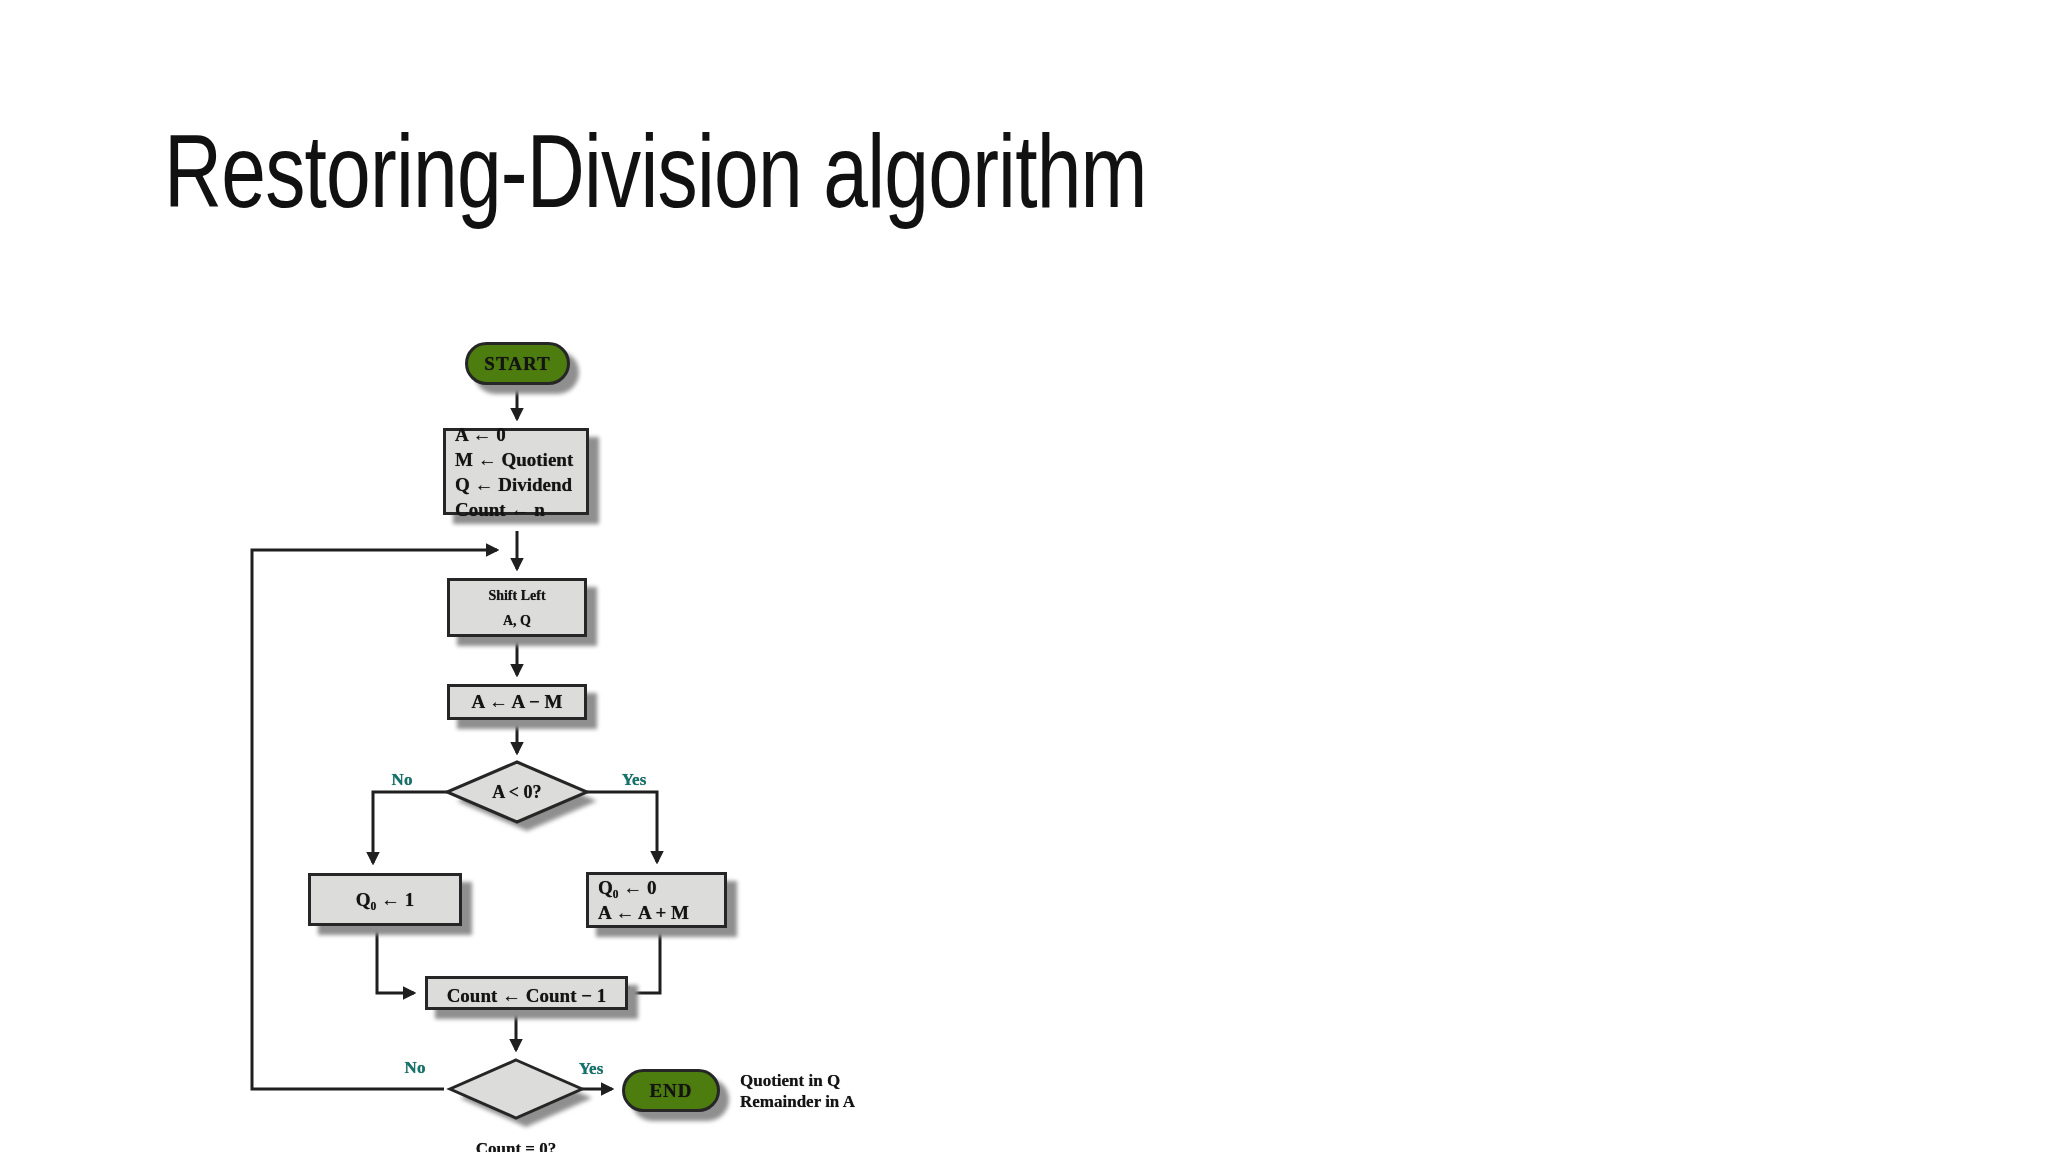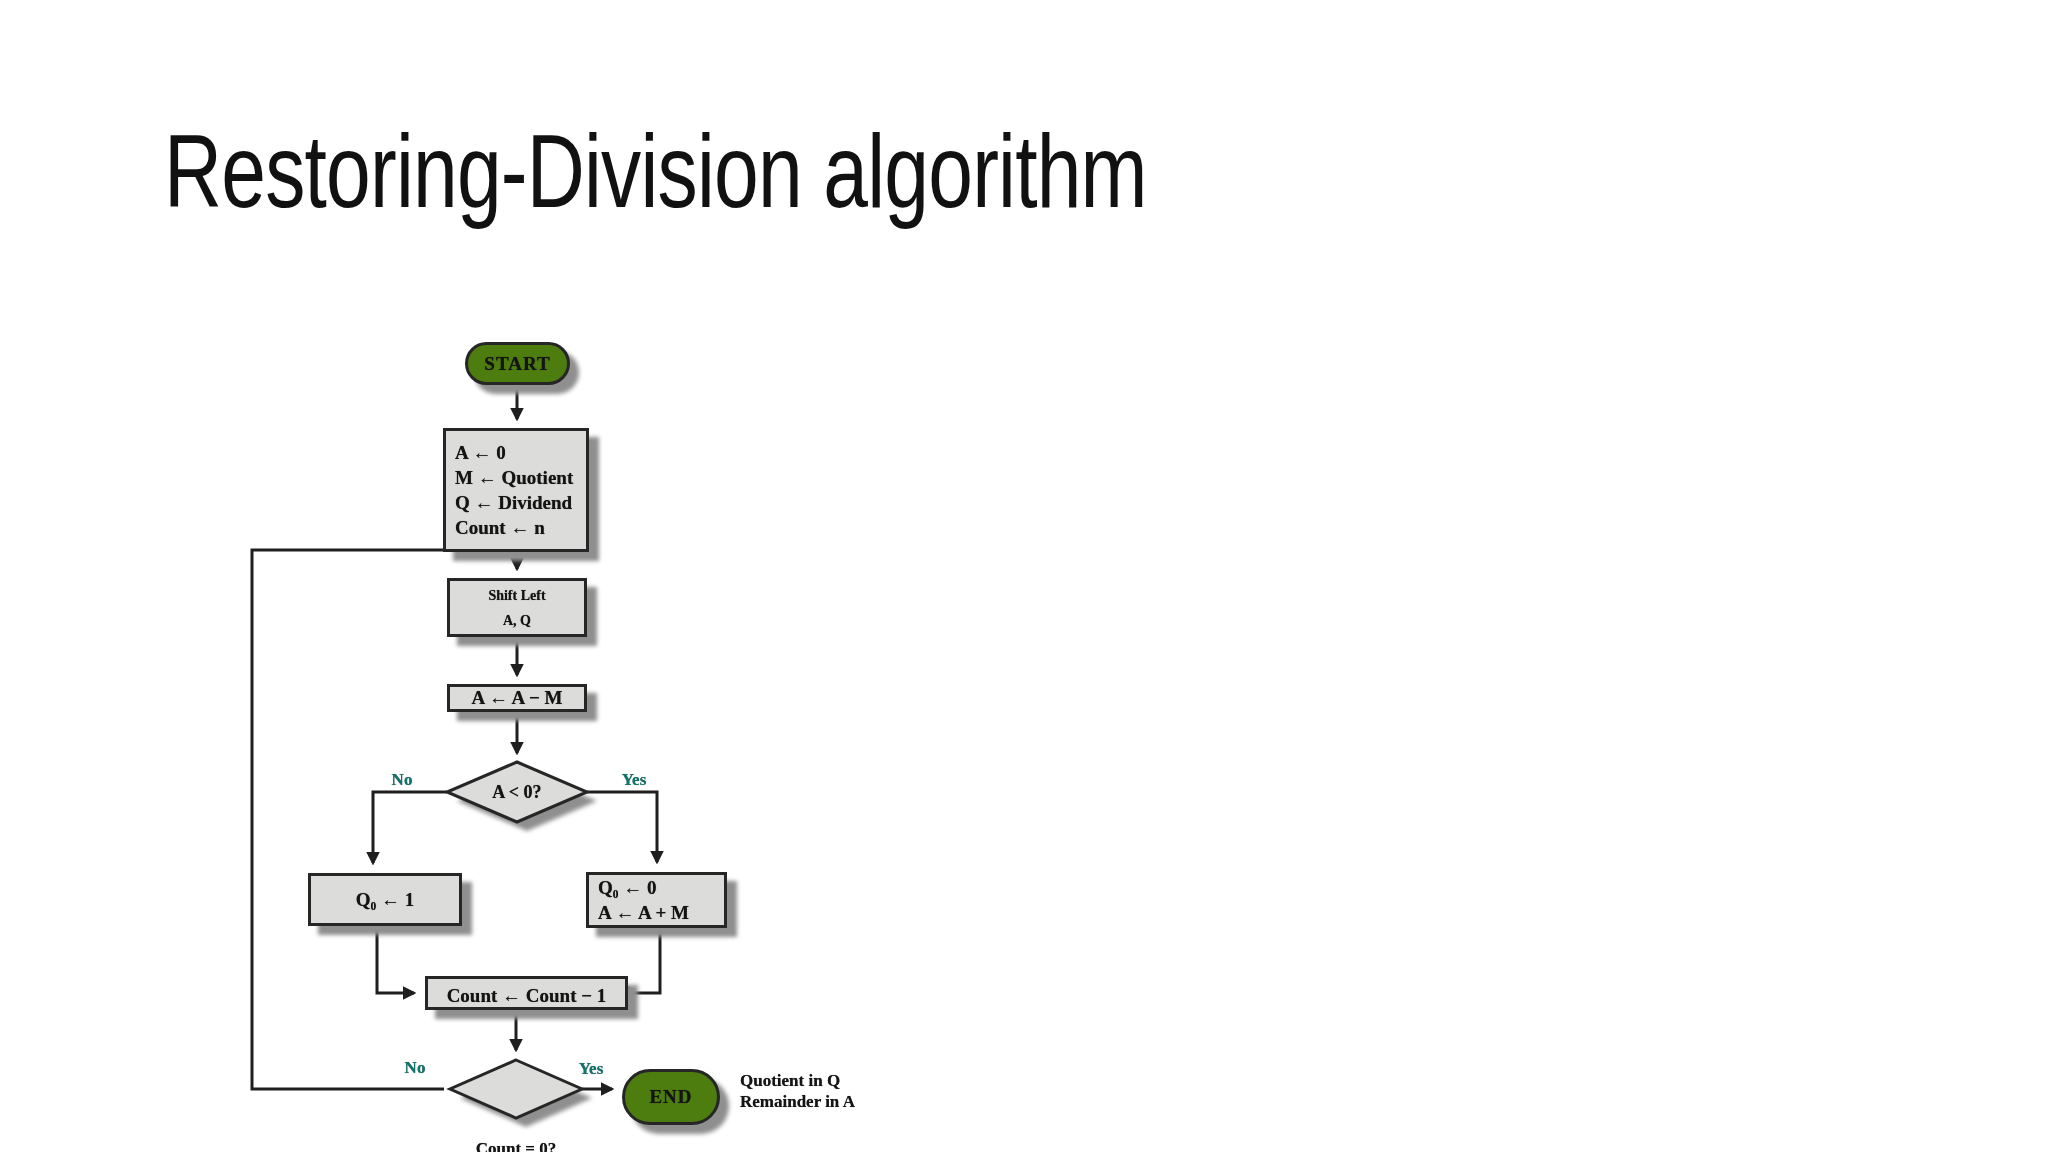--- a/index.html
+++ b/index.html
@@ -123,33 +123,33 @@
       <polygon class="diamond" points="517,762 587,792 517,822 447,792" fill="#dcdcda"></polygon>
 
       <polygon points="526,1069 592,1098 526,1127 460,1098" filter="url(#soft)" fill="#8f8f8f"></polygon>
       <polygon class="diamond" points="516,1060 582,1089 516,1118 450,1089" fill="#dcdcda"></polygon>
     </svg>
 
     <div class="node oval" style="left:465px; top:342px; width:105px; height:43px; font-size:19px; letter-spacing:1px;">
       <div class="bl">START</div>
     </div>
 
-    <div class="node box align-left" style="left:443px; top:428px; width:146px; height:124px; font-size:19px; line-height:25px;">
+    <div class="node box align-left" style="left:443px; top:428px; width:146px; height:87px; font-size:19px; line-height:25px;">
       <div class="bl">A ← 0</div>
       <div class="bl">M ← Quotient</div>
       <div class="bl">Q ← Dividend</div>
       <div class="bl">Count ← n</div>
     </div>
 
     <div class="node box align-center" style="left:447px; top:578px; width:140px; height:59px; font-size:14px; line-height:25px;">
       <div class="bl">Shift Left</div>
       <div class="bl">A, Q</div>
     </div>
 
-    <div class="node box align-center" style="left:447px; top:684px; width:140px; height:28px; font-size:19px;">
+    <div class="node box align-center" style="left:447px; top:684px; width:140px; height:36px; font-size:19px;">
       <div class="bl">A ← A − M</div>
     </div>
 
     <div class="dlabel" style="left:447px; top:762px; width:140px; height:60px; font-size:18px;">A &lt; 0?</div>
     <div class="branch-label" style="left:385px; top:770px; width:34px;">No</div>
     <div class="branch-label" style="left:612px; top:770px; width:44px;">Yes</div>
 
     <div class="node box align-center" style="left:308px; top:873px; width:154px; height:53px; font-size:19px;">
       <div class="bl">Q₀ ← 1</div>
     </div>
@@ -160,21 +160,21 @@
     </div>
 
     <div class="node box align-center" style="left:425px; top:976px; width:203px; height:34px; font-size:19px;justify-content:flex-end;">
       <div class="bl">Count ← Count − 1</div>
     </div>
 
     <div class="dlabel" style="left:450px; top:1120px; width:132px; height:58px; font-size:17px;">Count = 0?</div>
     <div class="branch-label" style="left:398px; top:1058px; width:34px;">No</div>
     <div class="branch-label" style="left:570px; top:1059px; width:42px;">Yes</div>
 
-    <div class="node oval" style="left:622px; top:1069px; width:98px; height:56px; font-size:19px; letter-spacing:1px;">
+    <div class="node oval" style="left:622px; top:1069px; width:98px; height:43px; font-size:19px; letter-spacing:1px;">
       <div class="bl">END</div>
     </div>
 
     <div class="result-note">
       <div class="bl">Quotient in Q</div>
       <div class="bl">Remainder in A</div>
     </div>
 
   </div>
 </div>

